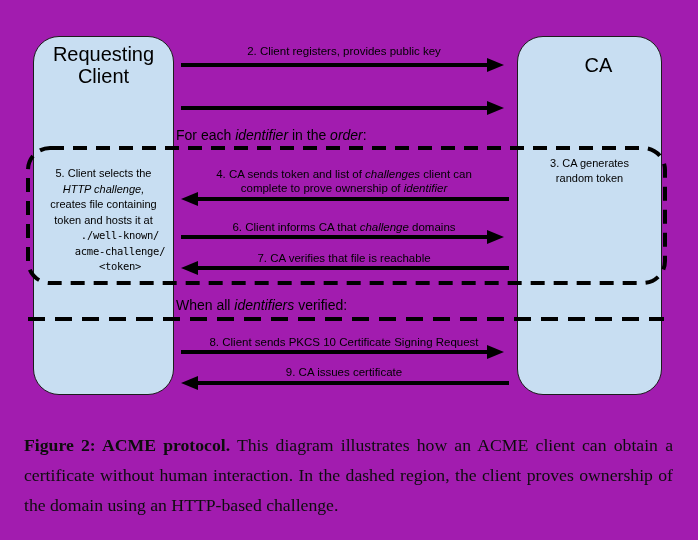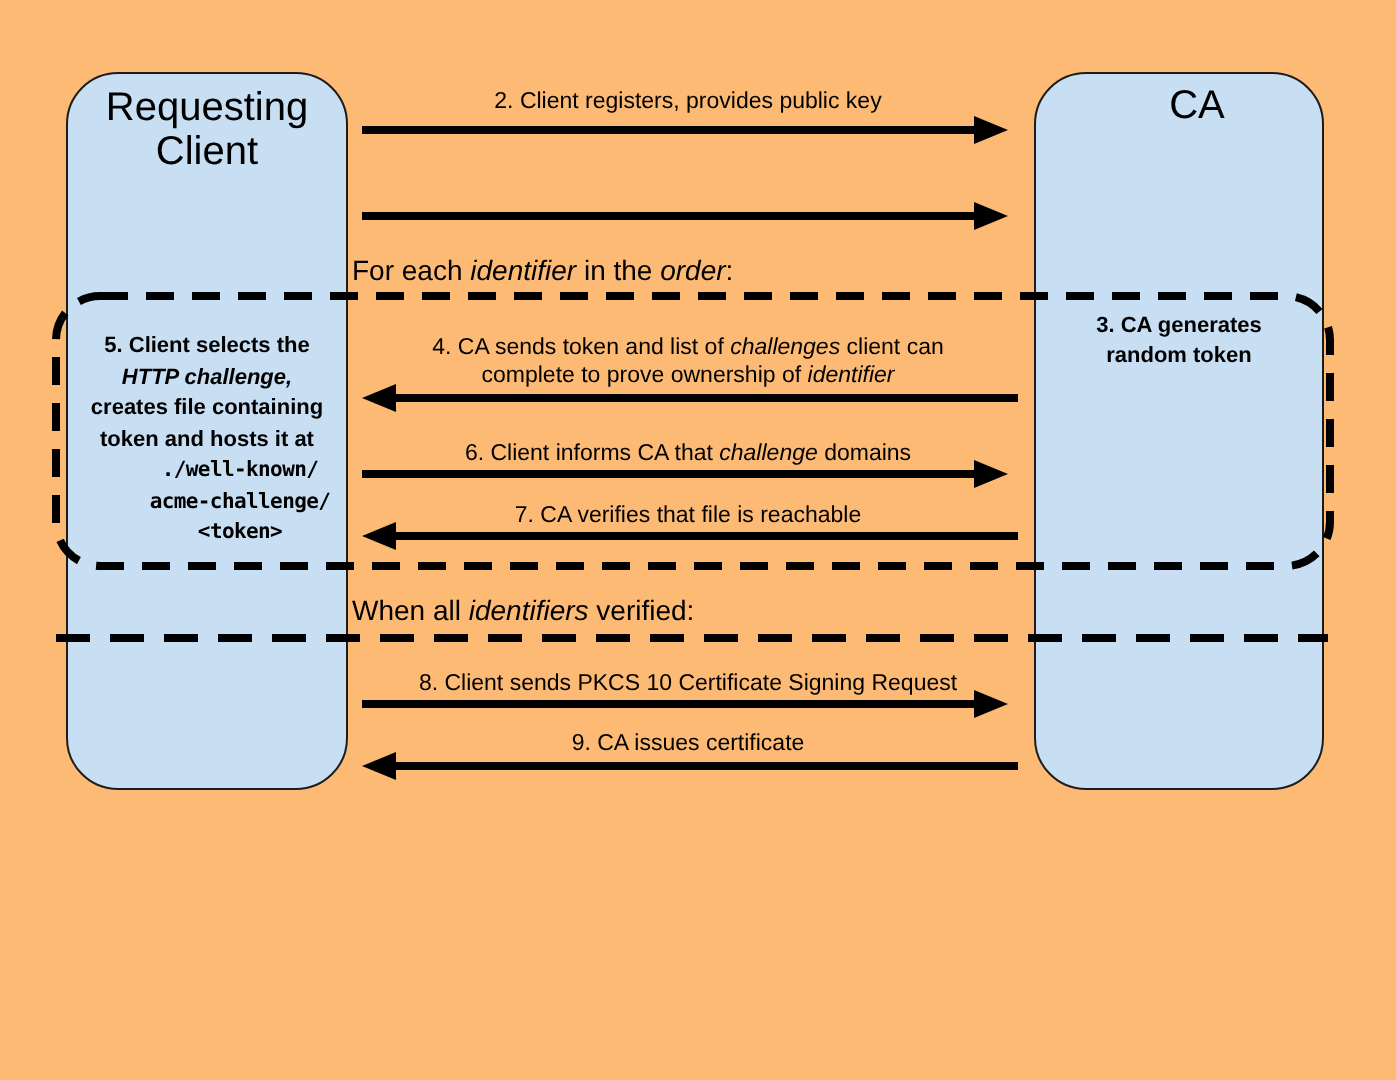--- a/index.html
+++ b/index.html
@@ -1,30 +1,30 @@
 <!DOCTYPE html>
 <html style="--box_fill: #c8def2; --box_stroke: #1c1c1c; --arrow: #000000;"><head>
 <meta charset="utf-8">
 <style>
   html,body{margin:0;padding:0;background:#ffffff;}
   .canvas{
-    position:relative;width:698px;height:540px;background:#fdba74;overflow:hidden;
+    position:relative;width:698px;height:540px;background:#a21caf;overflow:hidden;
     font-family:"Liberation Sans",sans-serif;color:#000;
   }
   .box{
     position:absolute;box-sizing:border-box;
     background:var(--box_fill,#c8def2);
     border:1.6px solid var(--box_stroke,#1c1c1c);
     border-radius:26px;z-index:1;
   }
   .client-box{left:33px;top:36px;width:141px;height:359px;}
   .ca-box{left:517px;top:36px;width:145px;height:359px;}
   .actor-title{margin-top:6px;text-align:center;font-size:20px;line-height:22px;color:#000;}
-  .ca-box .actor-title{margin-top:5px;padding-left:18px;}
-  .note{position:absolute;z-index:2;text-align:center;font-size:11px;line-height:15.5px;font-weight:bold;}
+  .ca-box .actor-title{margin-top:17px;padding-left:18px;}
+  .note{position:absolute;z-index:2;text-align:center;font-size:11px;line-height:15.5px;}
   .client-note{left:33px;top:166px;width:141px;}
   .ca-note{left:517px;top:156px;width:145px;line-height:15px;}
   .it{font-style:italic;}
   .mono{font-family:"DejaVu Sans Mono",monospace;font-size:10.5px;letter-spacing:-0.3px;margin-left:33px;}
   .msg-label{
     position:absolute;left:176px;width:336px;z-index:2;
     text-align:center;font-size:11.5px;line-height:14px;
   }
   .section-label{
     position:absolute;left:176px;width:336px;z-index:2;
@@ -107,14 +107,15 @@
 
   <div class="msg-label" style="top:365px"><span>9. CA issues certificate</span></div>
   <div class="a-line l" style="top:381px"></div>
   <div class="a-head l" style="top:376px"></div>
 
   <svg class="dashes" width="698" height="540" aria-hidden="true">
     <rect x="28" y="148" width="637" height="135" rx="22" ry="22" fill="none" stroke="#000" stroke-width="4" stroke-dasharray="14 9"></rect>
     <line x1="28" y1="319" x2="664" y2="319" stroke="#000" stroke-width="4" stroke-dasharray="17 10"></line>
   </svg>
 
+  <div class="caption"><span class="cap-bold">Figure 2: ACME protocol.</span><span> This diagram illustrates how an ACME client can obtain a certificate without human interaction. In the dashed region, the client proves ownership of the domain using an HTTP-based challenge.</span></div>
 
 </div>
 
 </body></html>

